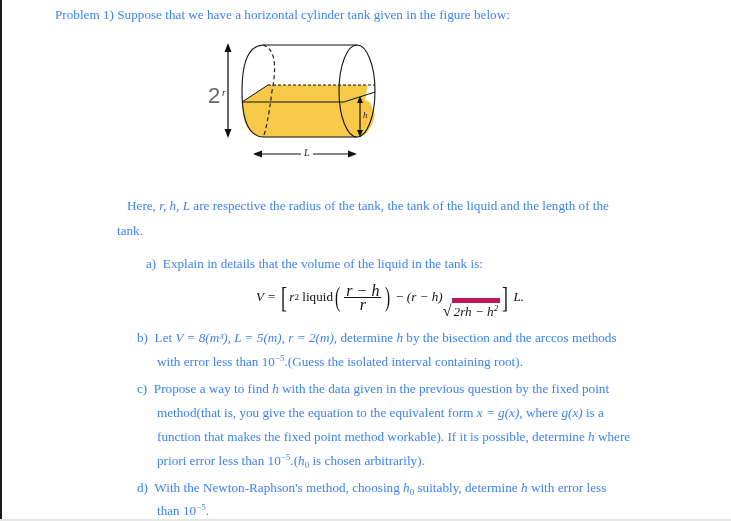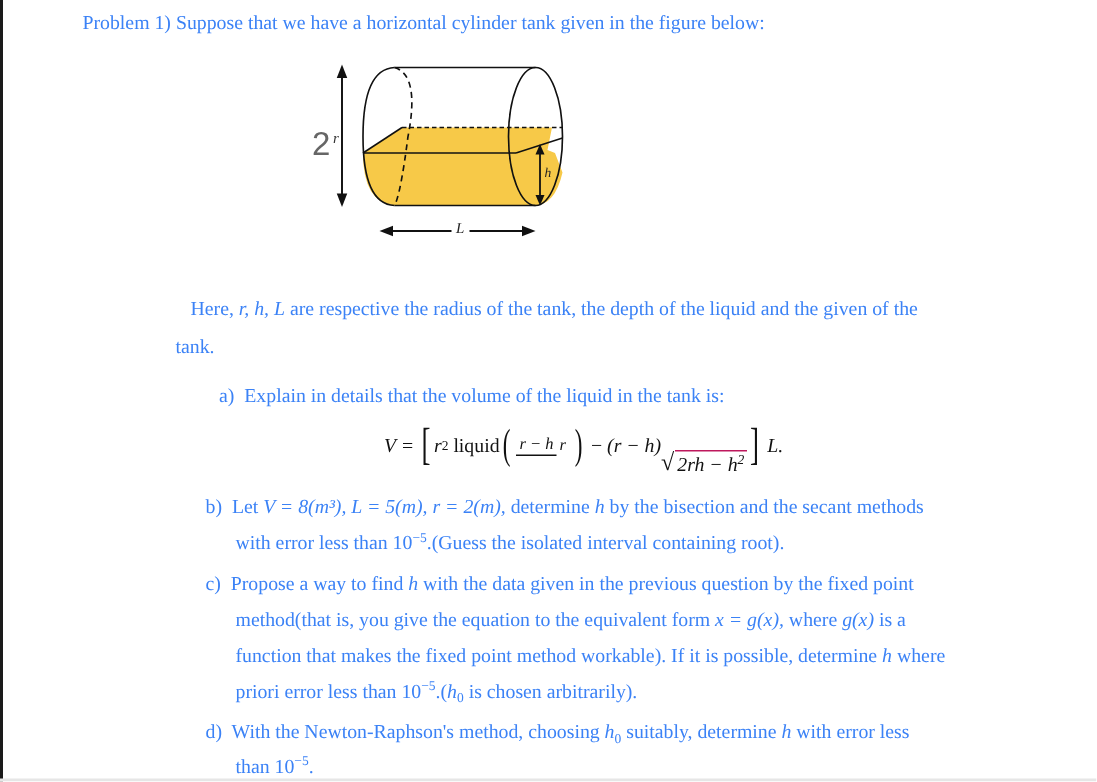--- a/index.html
+++ b/index.html
@@ -16,25 +16,25 @@
     }
     .it { font-style: italic; }
     .figure { position: absolute; left: 220px; top: 40px; width: 160px; height: 125px; }
     .formula {
       position: absolute; left: 256px; top: 280px; height: 34px;
       font-family: "Liberation Serif", "DejaVu Serif", serif; font-size: 13.2px;
       display: flex; align-items: center; white-space: nowrap;
     }
     .bracket { font-size: 30px; line-height: 30px; font-weight: 300; transform: scaleX(0.6); display: inline-block; }
     .paren { font-size: 28px; line-height: 28px; font-weight: 200; transform: scaleX(0.55); display: inline-block; }
-    .frac { display: inline-flex; flex-direction: row; align-items: center; margin: 0 2px; font-size: 11px; line-height: 13px; }
+    .frac { display: inline-flex; flex-direction: column; align-items: center; margin: 0 2px; font-size: 16px; line-height: 13px; }
     .frac .num { padding: 0 2px; border-bottom: 1px solid #111; }
     .frac .den { padding: 0 2px; }
     .sqrt { display: inline-flex; align-items: flex-end; }
-    .sqrt .rad { border-top: 1px solid #be185d; padding: 1px 2px 0 2px; margin-top: 24px; }
+    .sqrt .rad { border-top: 5px solid #be185d; padding: 1px 2px 0 2px; margin-top: 24px; }
     sup { font-size: 9px; vertical-align: 5px; line-height: 0; }
     sub { font-size: 9px; vertical-align: -3px; line-height: 0; }
   </style>
 </head>
 <body>
 
 <div class="left-border"></div>
 <div class="bottom-border"></div>
 
 <div class="txt" style="left:55px; top:7px;">
@@ -74,21 +74,21 @@
   </svg>
   <div style="position:absolute; left:-13px; top:43px; font-family:'Liberation Sans','DejaVu Sans',sans-serif; font-size:22px; color:#666; background:#fff; padding:0 1px;">2</div>
   <div class="it" style="position:absolute; left:2px; top:47px; font-family:'Liberation Serif',serif; font-size:10px; color:#333; background:#fff;">r</div>
   <div class="it" style="position:absolute; left:143px; top:70px; font-family:'Liberation Serif',serif; font-size:9px; color:#222;">h</div>
   <div class="it" style="position:absolute; left:81px; top:107px; font-family:'Liberation Serif',serif; font-size:10px; color:#222; background:#fff; padding:0 3px;">L</div>
 </div>
 
 <div class="txt" style="left:127px; top:198px;">
   <span>Here,</span>
   <span class="it">r, h, L</span>
-  <span>are respective the radius of the tank, the depth of the liquid and the given of the</span>
+  <span>are respective the radius of the tank, the tank of the liquid and the length of the</span>
 </div>
 <div class="txt" style="left:117px; top:223px;">tank.</div>
 
 <div class="txt" style="left:146px; top:256px;">
   <span>a)</span>&nbsp;
   <span>Explain in details that the volume of the liquid in the tank is:</span>
 </div>
 <div class="formula">
   <span class="it">V =</span>&nbsp;
   <span class="bracket">[</span>
@@ -109,21 +109,21 @@
   <span class="bracket">]</span>&nbsp;
   <span class="it">L.</span>
 </div>
 
 <div class="txt" style="left:137px; top:330px;">
   <span>b)</span>&nbsp;
   <span>Let</span>
   <span class="it">V = 8(m³), L = 5(m), r = 2(m),</span>
   <span>determine</span>
   <span class="it">h</span>
-  <span>by the bisection and the secant methods</span>
+  <span>by the bisection and the arccos methods</span>
 </div>
 <div class="txt" style="left:157px; top:354px;">
   <span>with error less than 10</span><sup>−5</sup><span>.(Guess the isolated interval containing root).</span>
 </div>
 
 <div class="txt" style="left:137px; top:381px;">
   <span>c)</span>&nbsp;
   <span>Propose a way to find</span>
   <span class="it">h</span>
   <span>with the data given in the previous question by the fixed point</span>

